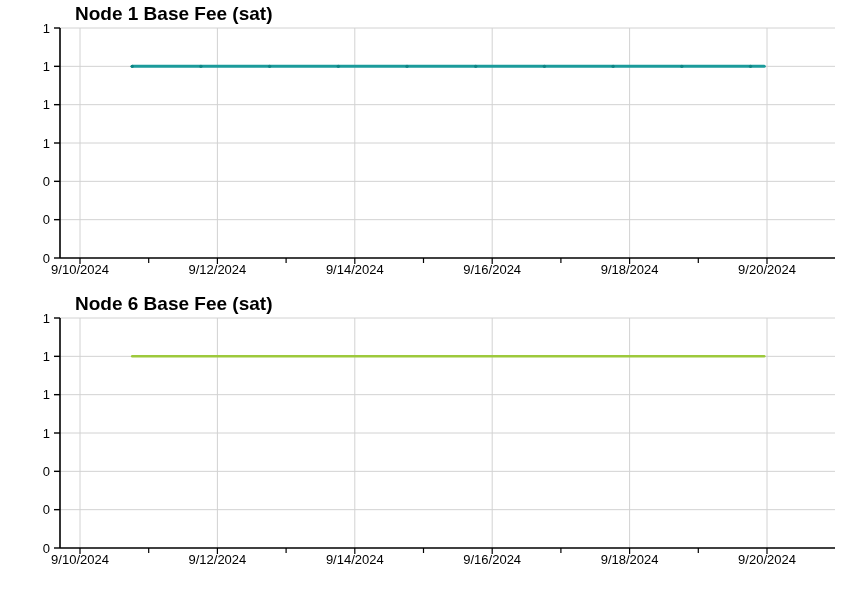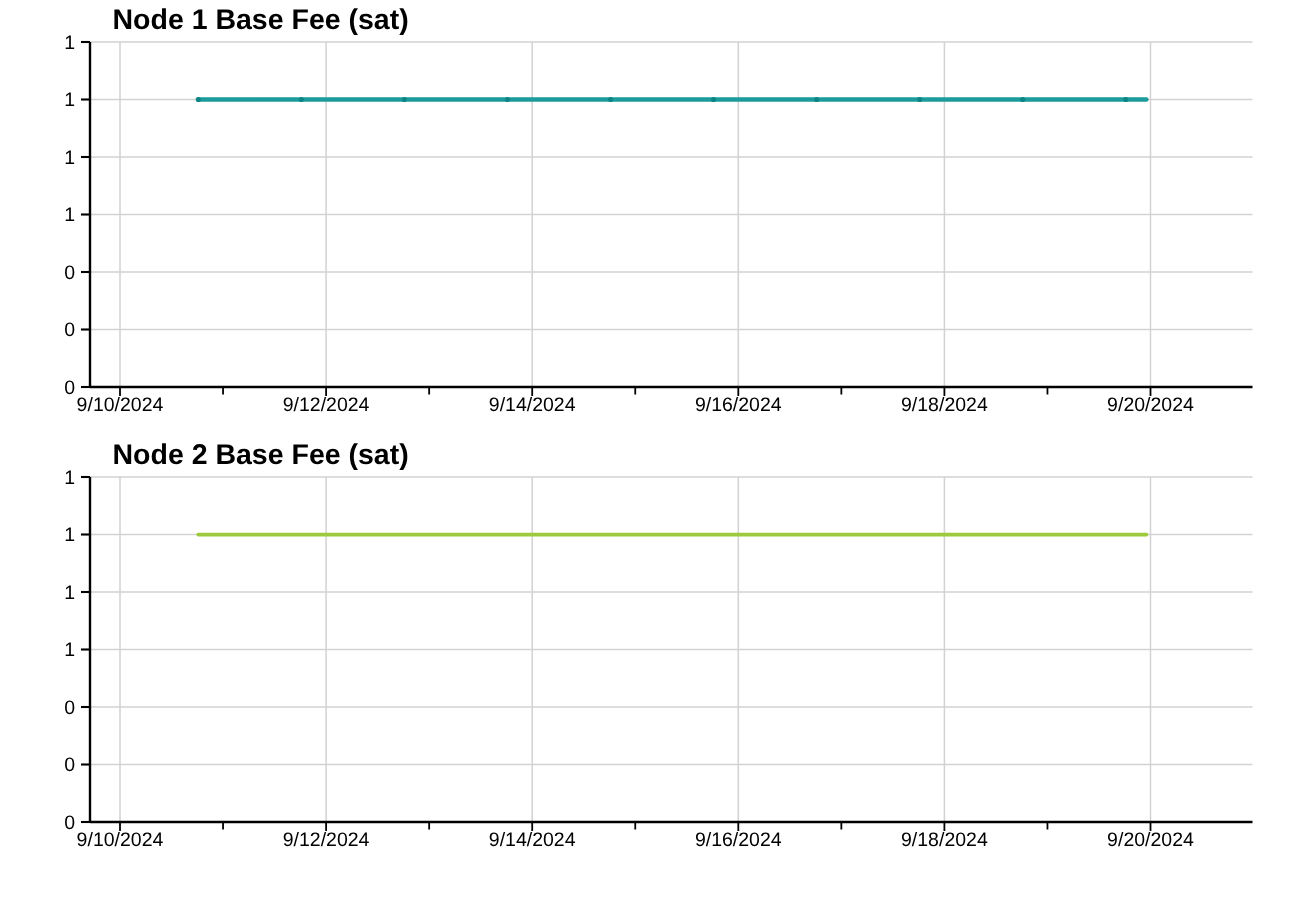--- a/index.html
+++ b/index.html
@@ -87,21 +87,21 @@
           <circle cx="475.712" cy="66.33333333333331" r="1.7"></circle>
           <circle cx="544.412" cy="66.33333333333331" r="1.7"></circle>
           <circle cx="613.112" cy="66.33333333333331" r="1.7"></circle>
           <circle cx="681.812" cy="66.33333333333331" r="1.7"></circle>
           <circle cx="750.5120000000001" cy="66.33333333333331" r="1.7"></circle>
         </g>
       </svg>
   </section>
 
   <section class="chart" style="top:290px">
-    <h2 class="chart-title">Node 2 Base Fee (sat)</h2>
+    <h2 class="chart-title">Node 6 Base Fee (sat)</h2>
     <svg class="plot" width="860" height="290" viewBox="0 0 860 290">
         <g stroke="#D2D2D2" stroke-width="1">
           <line x1="60" y1="28" x2="835" y2="28"></line>
           <line x1="60" y1="66.33333333333331" x2="835" y2="66.33333333333331"></line>
           <line x1="60" y1="104.66666666666666" x2="835" y2="104.66666666666666"></line>
           <line x1="60" y1="143" x2="835" y2="143"></line>
           <line x1="60" y1="181.33333333333331" x2="835" y2="181.33333333333331"></line>
           <line x1="60" y1="219.66666666666666" x2="835" y2="219.66666666666666"></line>
           <line x1="80" y1="28" x2="80" y2="258"></line>
           <line x1="217.4" y1="28" x2="217.4" y2="258"></line>

